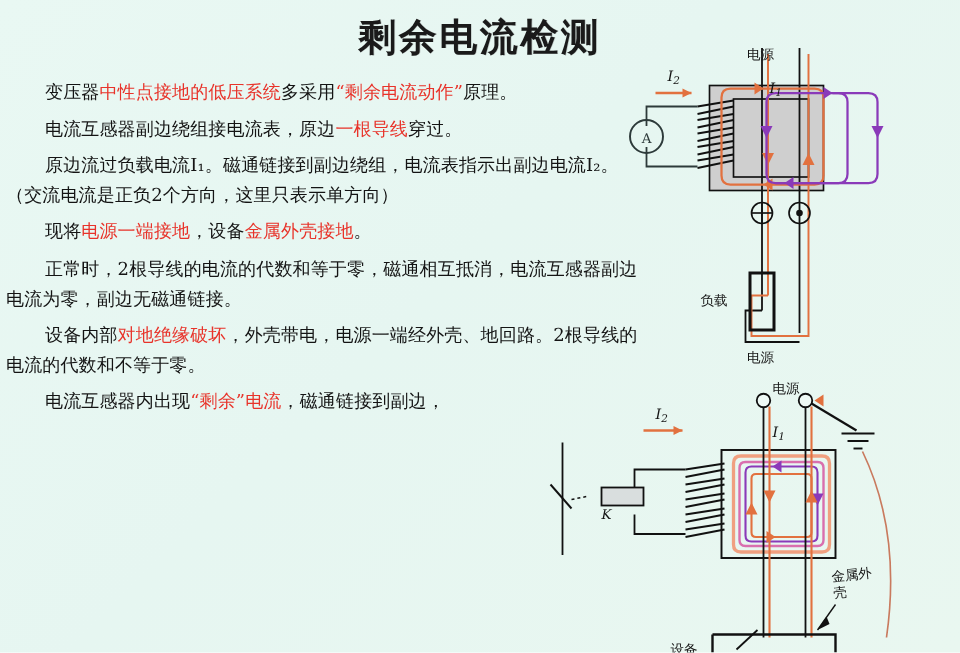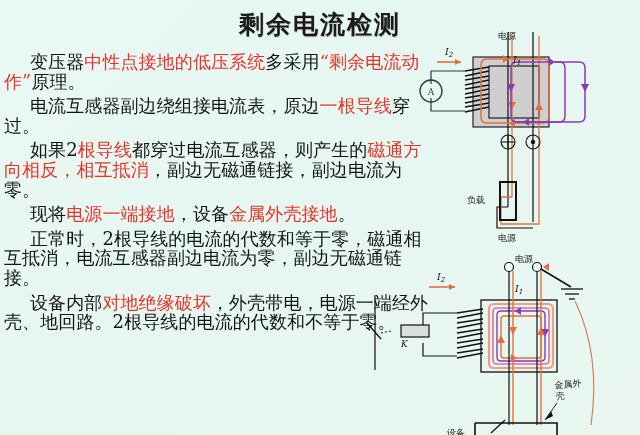--- a/index.html
+++ b/index.html
@@ -19,21 +19,21 @@
     font-family:"DejaVu Serif","Liberation Serif",serif;
     font-size:25px;font-weight:700;letter-spacing:2px;
     color:#1a1a1a;
     text-shadow:0.5px 0.5px 0 rgba(120,120,120,.35);
   }
 
   
   .textcol{
     position:absolute;left:4px;top:52px;width:430px;
     font-family:"DejaVu Serif","Liberation Serif",serif;
-    font-size:18px;
+    font-size:12px;
     line-height:19.6px;
     color:#141414;
     letter-spacing:0.1px;
   }
   .para{margin:0 0 5px 0;text-indent:26px;}
   .red{color:#e8332a;}
   .blk{color:#141414;}
   sub{font-size:9px;vertical-align:baseline;position:relative;top:3px;}
 
   
@@ -54,24 +54,25 @@
 </head>
 <body>
 
 <div id="slide">
 
   <div class="title">剩余电流检测</div>
 
   <div class="textcol">
     <p class="para"><span class="blk">变压器</span><span class="red">中性点接地的低压系统</span><span class="blk">多采用</span><span class="red">“剩余电流动作”</span><span class="blk">原理。</span></p>
     <p class="para"><span class="blk">电流互感器副边绕组接电流表，原边</span><span class="red">一根导线</span><span class="blk">穿过。</span></p>
-    <p class="para"><span class="blk">如果2</span><span class="red">根导线</span><span class="blk">都穿过电流互感器，则产生的</span><span class="red">磁通方向相反，相互抵消</span><span class="blk">，副边无磁通链接，副边电流为零。</span></p>
+    <p class="para"><span class="blk">原边流过负载电流I₁。磁通链接到副边绕组，电流表指示出副边电流I₂。（交流电流是正负2个方向，这里只表示单方向）</span></p>
     <p class="para"><span class="blk">现将</span><span class="red">电源一端接地</span><span class="blk">，设备</span><span class="red">金属外壳接地</span><span class="blk">。</span></p>
     <p class="para"><span class="blk">正常时，2根导线的电流的代数和等于零，磁通相互抵消，电流互感器副边电流为零，副边无磁通链接。</span></p>
     <p class="para"><span class="blk">设备内部</span><span class="red">对地绝缘破坏</span><span class="blk">，外壳带电，电源一端经外壳、地回路。2根导线的电流的代数和不等于零。</span></p>
+    <p class="para"><span class="blk">电流互感器内出现</span><span class="red">“剩余”电流</span><span class="blk">，磁通链接到副边，</span></p>
   </div>
 
   <div class="dia" style="left:405px;top:32px;width:235px;height:215px;">
 
     <svg width="235" height="215" viewBox="0 0 235 215">
 
       <rect x="68" y="25" width="76" height="70" fill="#cfcfcf" stroke="#111" stroke-width="1.1"></rect>
 
       <rect x="84" y="34" width="50" height="52" fill="none" stroke="#111" stroke-width="1.1"></rect>
 

